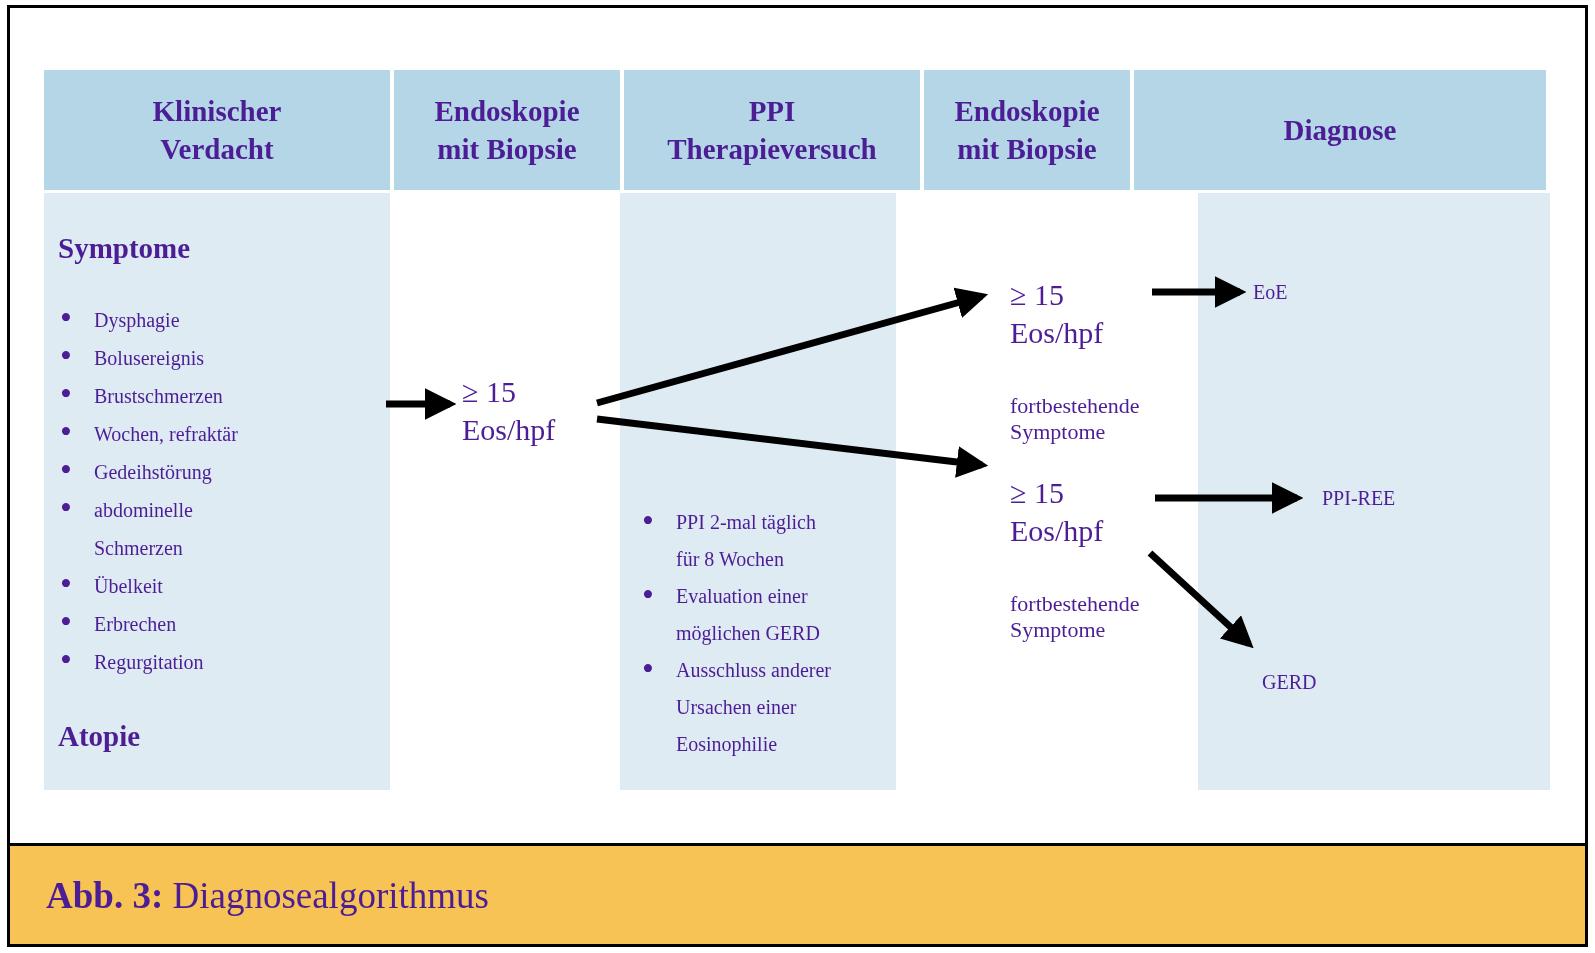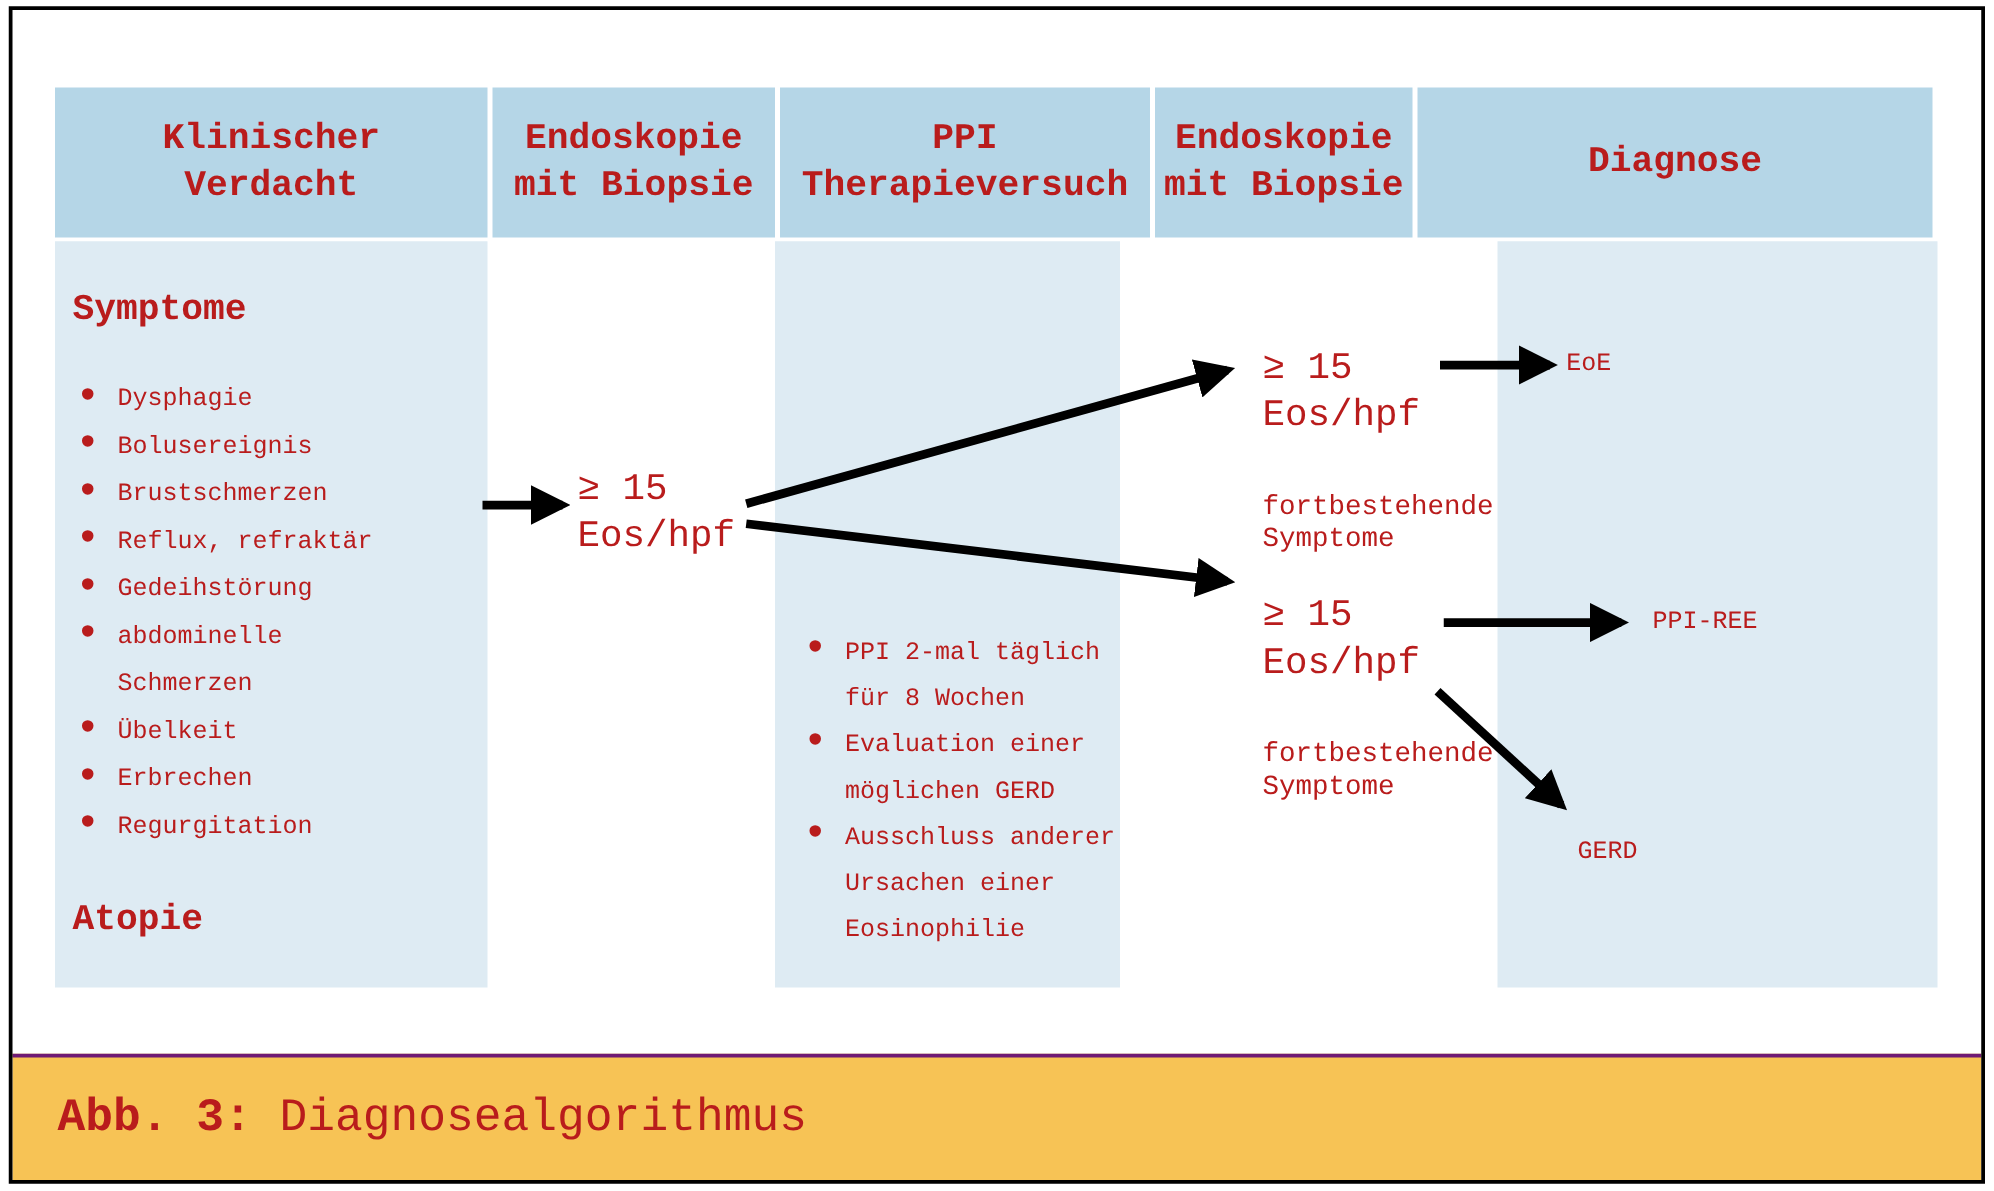--- a/index.html
+++ b/index.html
@@ -1,18 +1,18 @@
 <!DOCTYPE html>
 <html><head>
 <meta charset="utf-8">
 <style>
   html,body{margin:0;padding:0;background:#ffffff;}
   .figure{
     position:relative;width:1595px;height:953px;background:#ffffff;
-    font-family:Liberation Mono, monospace;color:#b91c1c;overflow:hidden;
+    font-family:Liberation Serif, serif;color:#4c1d95;overflow:hidden;
   }
   .frame{
     position:absolute;left:7px;top:5px;width:1575px;height:936px;
     border:3px solid #000;pointer-events:none;
   }
   
   .hdr{
     position:absolute;top:70px;height:120px;background:#b5d6e7;
     display:flex;align-items:center;justify-content:center;text-align:center;
     font-weight:bold;font-size:29px;line-height:38px;white-space:pre-line;
@@ -52,21 +52,21 @@
   .node .note{font-size:22px;line-height:26px;margin-top:3px;white-space:pre-line;}
   .dx{position:absolute;font-size:20px;line-height:38px;}
   .dx-eoe{left:1253px;top:273px;}
   .dx-ppiree{left:1322px;top:479px;}
   .dx-gerd{left:1262px;top:663px;}
   
   .arrows{position:absolute;left:0;top:0;pointer-events:none;}
   
   .caption{
     position:absolute;left:10px;top:843px;width:1575px;height:98px;
-    background:#f7c355;border-top:3px solid #701a75;
+    background:#f7c355;border-top:3px solid #000000;
     display:flex;align-items:center;
   }
   .cap-line{margin-left:36px;font-size:37px;}
   .cap-line .bold{font-weight:bold;}
 </style>
 </head>
 <body>
 
 <div class="figure">
 
@@ -80,21 +80,21 @@
 mit Biopsie</div>
   <div class="hdr h5">Diagnose</div>
 
   <div class="panel p1">
     <div class="p1-inner">
       <div class="sect-heading">Symptome</div>
       <ul class="blist">
         <li>Dysphagie</li>
         <li>Bolusereignis</li>
         <li>Brustschmerzen</li>
-        <li>Reflux, refraktär</li>
+        <li>Wochen, refraktär</li>
         <li>Gedeihstörung</li>
         <li>abdominelle
 Schmerzen</li>
         <li>Übelkeit</li>
         <li>Erbrechen</li>
         <li>Regurgitation</li>
       </ul>
       <div class="sect-heading atopie">Atopie</div>
     </div>
   </div>

